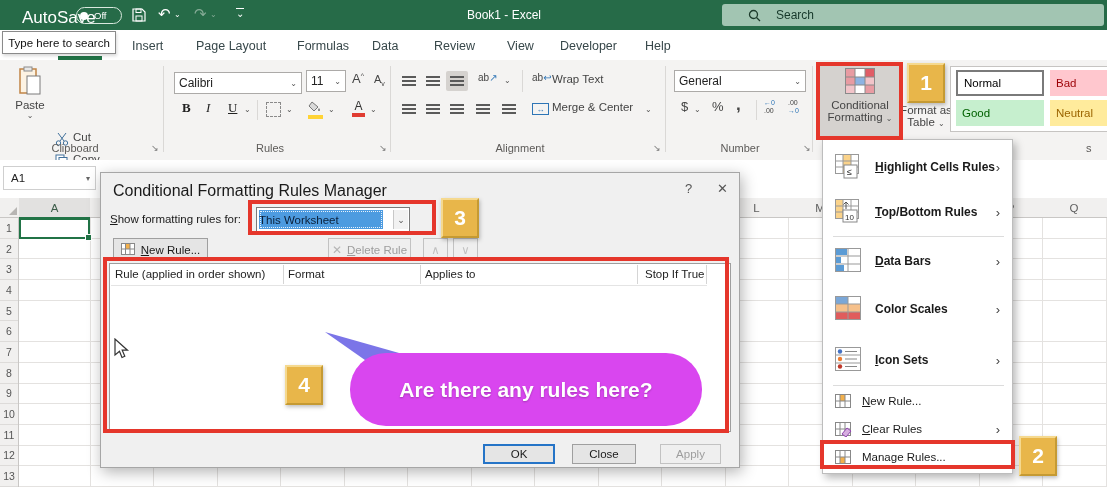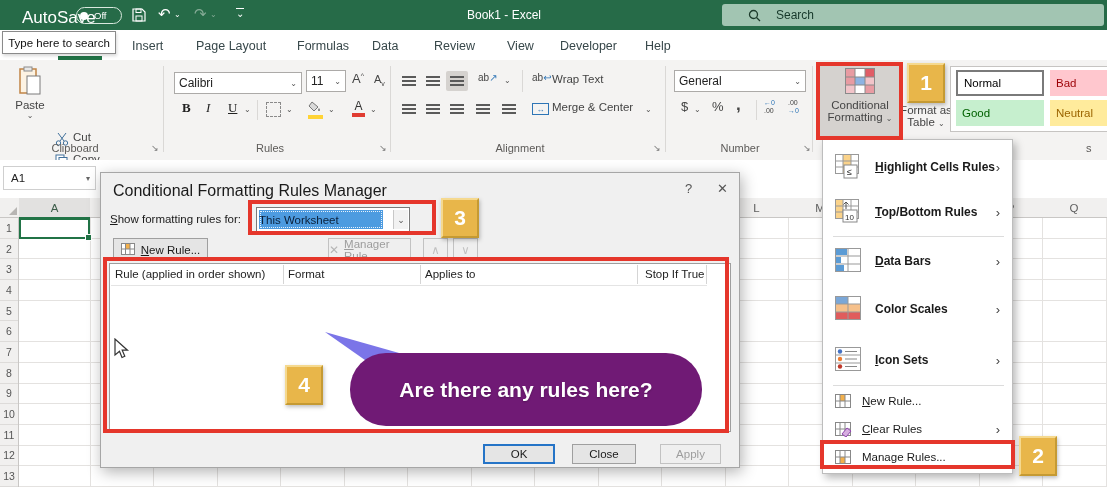--- a/index.html
+++ b/index.html
@@ -71,21 +71,21 @@
   .mlabel-sm{font-size:11.5px;color:#1a1a1a;margin-left:10px}
   .micon{margin-left:12px}
   .chev{position:absolute;right:12px;font-size:13px;color:#444}
   .msep{position:absolute;left:10px;width:171px;height:1px;background:#dcdcdc}
   
   .redbox{position:absolute;border:4px solid #e5362b;z-index:40;box-sizing:border-box}
   .badge{position:absolute;width:38px;height:40px;background:#e8b64a;box-sizing:border-box;
     border-top:2px solid #f5d98f;border-left:2px solid #f5d98f;border-bottom:2px solid #c59a33;border-right:2px solid #c59a33;
     color:#fff;font-weight:bold;font-size:21px;display:flex;align-items:center;justify-content:center;
     z-index:50;box-shadow:1px 2px 4px rgba(0,0,0,.25)}
-  #bubble{left:350px;top:353px;width:352px;height:73px;background:#701a75;border-radius:36px;z-index:28;
+  #bubble{left:350px;top:353px;width:352px;height:73px;background:#d946ef;border-radius:36px;z-index:28;
     display:flex;align-items:center;justify-content:center;color:#fff;font-size:21px;font-weight:bold;
     text-shadow:0 1px 2px rgba(0,0,0,.25)}
   #bubble-tail{left:318px;top:324px;z-index:28}
   #cursor{left:114px;top:338px;z-index:60}
 </style>
 </head>
 <body>
 
 <div class="abs" id="titlebar">
   <span class="tb-item" style="left:22px;top:8px">AutoSave</span>
@@ -431,21 +431,21 @@
   <div class="dbtn" style="left:12px;top:65px;width:95px;height:23px">
     <svg width="15" height="13">
       <rect x="0.5" y="0.5" width="13" height="11" fill="#fff" stroke="#888"></rect>
       <rect x="4.5" y="1" width="4.5" height="5" fill="#f2b04c"></rect>
       <path d="M4.5 0 V12 M9 0 V12 M0 6 H14" stroke="#888"></path>
     </svg>
     <span class="af">New Rule...</span>
   </div>
   <div class="dbtn disabled" style="left:227px;top:65px;width:83px;height:23px">
     <span style="color:#b5b5b5;font-size:12px">✕</span>
-    <span class="af">Manager Rule</span>
+    <span class="af">Delete Rule</span>
   </div>
   <div class="dbtn disabled" style="left:322px;top:65px;width:25px;height:23px">
     <span style="color:#c0c0c0">∧</span>
   </div>
   <div class="dbtn disabled" style="left:352px;top:65px;width:25px;height:23px">
     <span style="color:#c0c0c0">∨</span>
   </div>
   <div id="rules-list">
     <span class="lcol" style="left:5px">Rule (applied in order shown)</span>
     <span class="lcol" style="left:178px">Format</span>

